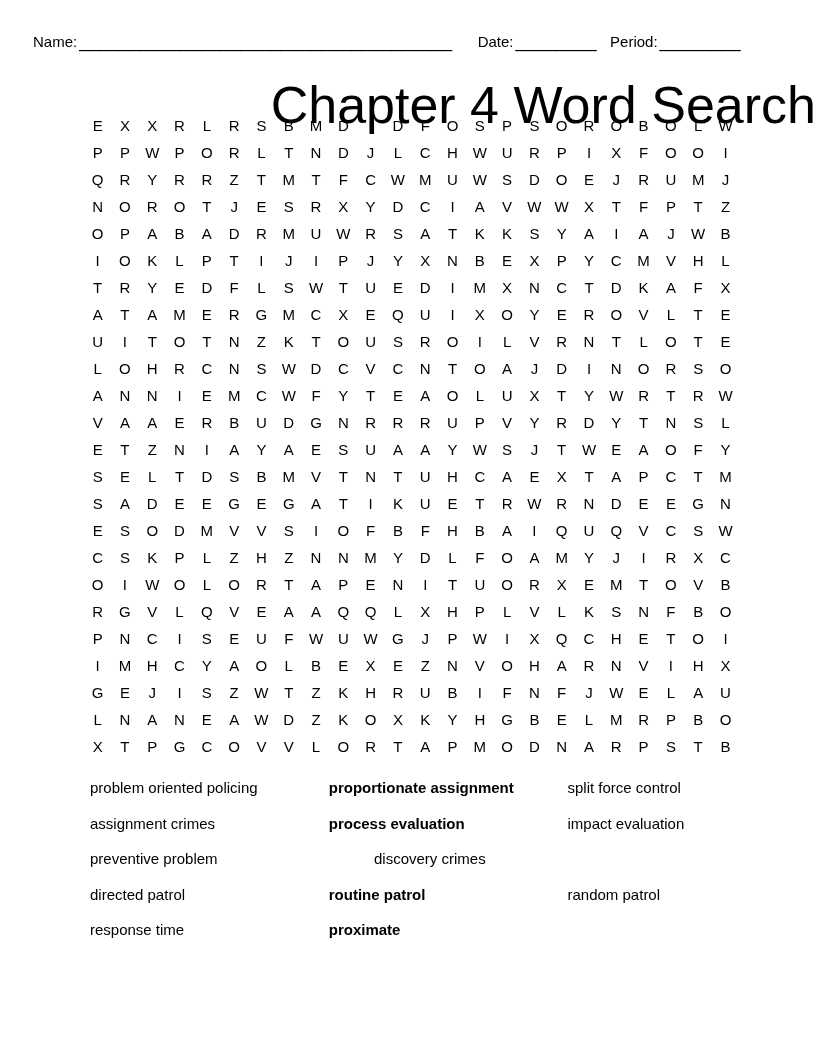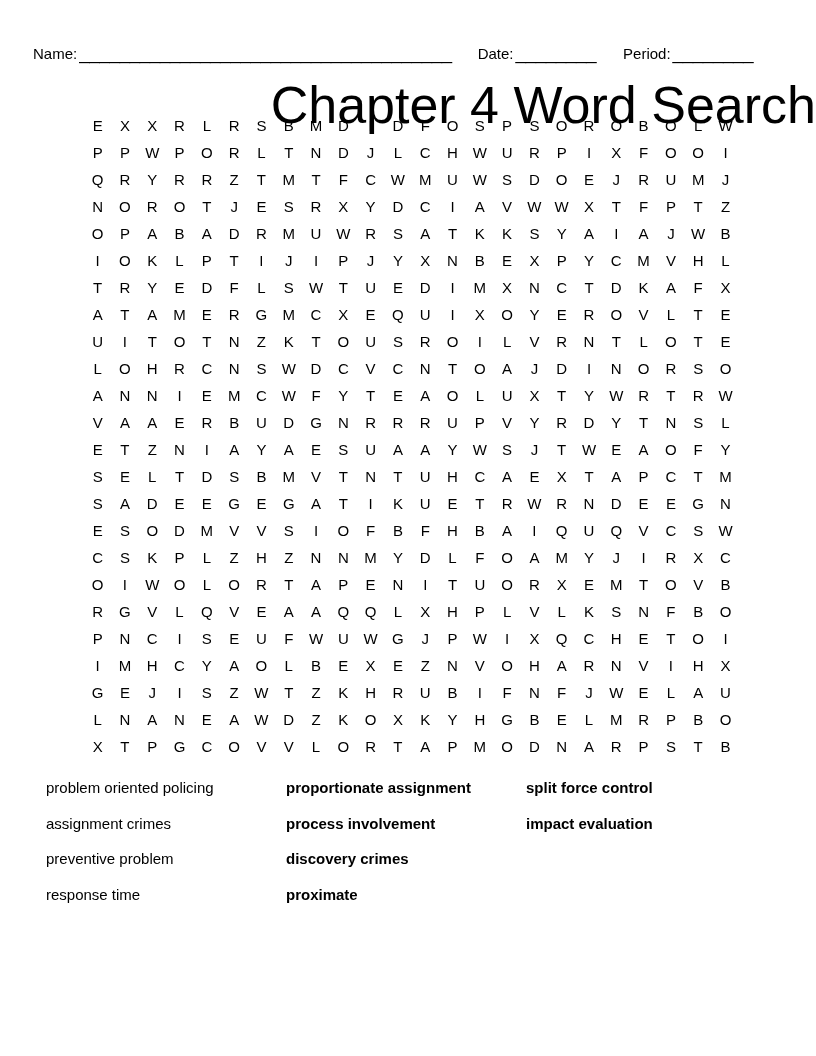--- a/index.html
+++ b/index.html
@@ -19,41 +19,41 @@
 
   
   .header-row {
     position: absolute;
     top: 0px;
     left: 0px;
     width: 816px;
     height: 26px;
     display: flex;
     align-items: baseline;
-    padding-top: 16px;
+    padding-top: 4px;
     box-sizing: border-box;
   }
   .hdr-field {
     display: flex;
     align-items: baseline;
     white-space: nowrap;
   }
   .hdr-label {
     font-size: 15px;
     line-height: 18px;
   }
   .hdr-blank {
     font-size: 19px;
     line-height: 18px;
     letter-spacing: -0.5px;
     margin-left: 2px;
   }
   .hdr-name  { margin-left: 33px; }
   .hdr-date  { margin-left: 26px; margin-top: 28px; }
-  .hdr-period{ margin-left: 27px; }
+  .hdr-period{ margin-left: 14px; }
 
   
   .title {
     position: absolute;
     top: 30px;
     left: 0;
     width: 816px;
     text-align: right;
     font-size: 52px;
     font-weight: normal;
@@ -92,24 +92,25 @@
   }
   .word-row {
     display: flex;
     height: 35.5px;
     align-items: baseline;
   }
   .word-cell {
     font-size: 15px;
     line-height: 20px;
     white-space: nowrap;
+    margin-left: 44px;
   }
   .word-col-0 { width: 240px; }
   .word-col-1 { width: 240px; font-weight: bold; }
-  .word-col-2 { width: 220px; font-weight: bold; }
+  .word-col-2 { width: 220px; }
 </style>
 </head>
 <body>
 
 <div class="header-row">
   <div class="hdr-field hdr-name">
     <span class="hdr-label">Name:</span>
     <span class="hdr-blank">_____________________________________</span>
   </div>
   <div class="hdr-field hdr-date">
@@ -752,25 +753,30 @@
   </div>
 
 <div class="wordlist" id="word-list">
     <div class="word-row">
       <span class="word-cell word-col-0">problem oriented policing</span>
       <span class="word-cell word-col-1">proportionate assignment</span>
       <span class="word-cell word-col-2">split force control</span>
     </div>
     <div class="word-row">
       <span class="word-cell word-col-0">assignment crimes</span>
-      <span class="word-cell word-col-1">process involvement</span>
+      <span class="word-cell word-col-1">process evaluation</span>
       <span class="word-cell word-col-2">impact evaluation</span>
     </div>
     <div class="word-row">
       <span class="word-cell word-col-0">preventive problem</span>
       <span class="word-cell word-col-2">discovery crimes</span>
+    </div>
+    <div class="word-row">
+      <span class="word-cell word-col-0">directed patrol</span>
+      <span class="word-cell word-col-1">routine patrol</span>
+      <span class="word-cell word-col-2">random patrol</span>
     </div>
     <div class="word-row">
       <span class="word-cell word-col-0">response time</span>
       <span class="word-cell word-col-1">proximate</span>
       <span class="word-cell word-col-2"></span>
     </div>
   </div>
 
 </body></html>

